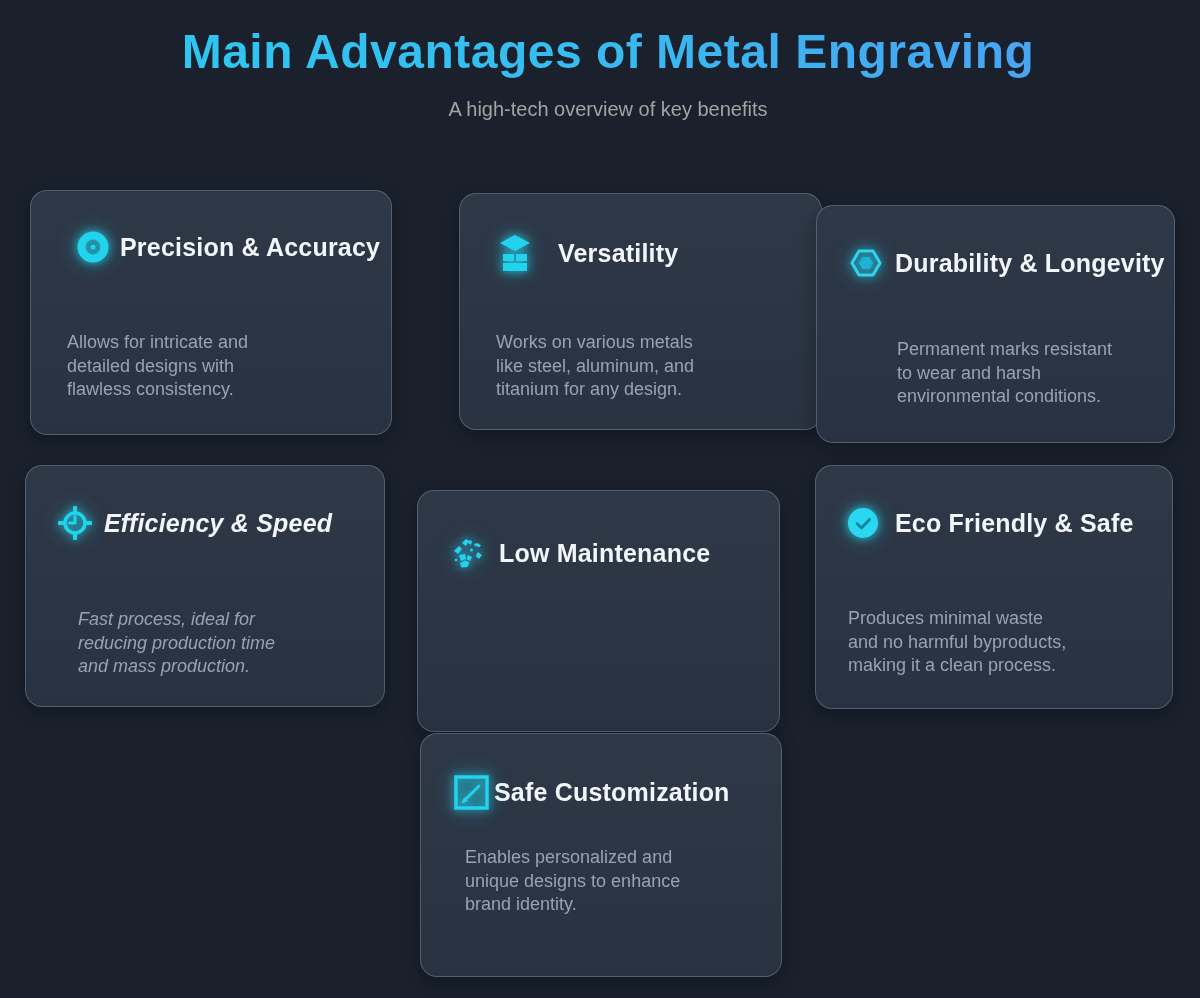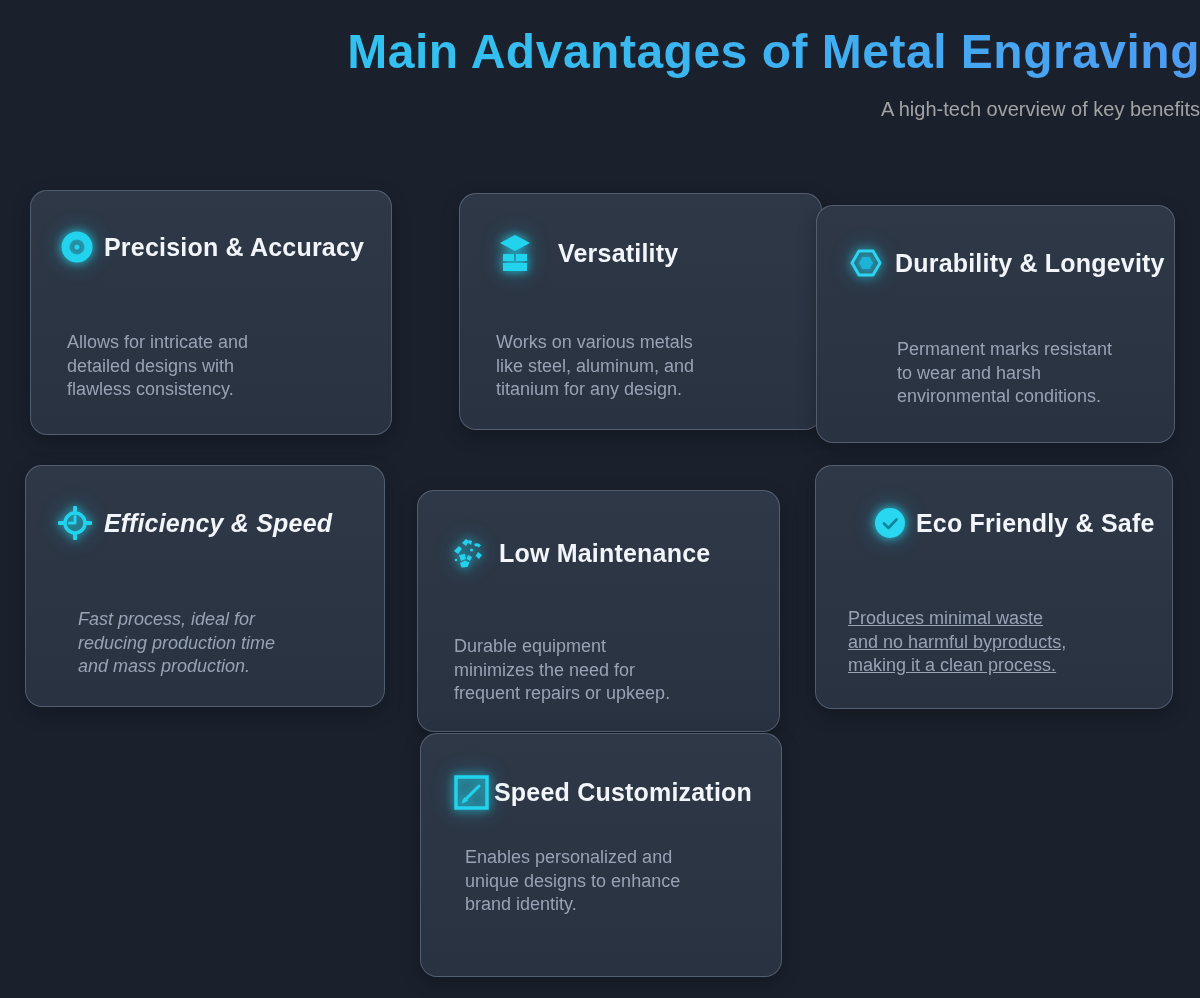--- a/index.html
+++ b/index.html
@@ -6,21 +6,21 @@
   body{
     width:1200px;height:998px;
     background:#1a212d;
     position:relative;
     overflow:hidden;
     font-family:"Liberation Sans",sans-serif;
   }
   .stage{position:absolute;inset:0;}
 
   
-  .header{position:absolute;top:0;left:0;right:0;text-align:right;padding-left:16px;}
+  .header{position:absolute;top:0;left:0;right:0;text-align:center;padding-left:16px;}
   .page-title{
     margin:24px 0 0;
     font-size:48px;font-weight:700;letter-spacing:.5px;
     line-height:1.15;
     background:linear-gradient(90deg,#2dc9f0 0%,#36bdf0 45%,#4e9cf2 100%);
     -webkit-background-clip:text;background-clip:text;
     color:transparent;
   }
   .page-subtitle{
     margin:19px 0 0;
@@ -41,24 +41,24 @@
   .c3{left:816px;top:205px;width:357px;height:236px;}
   .c4{left:25px; top:465px;width:358px;height:240px;font-style:italic;}
   .c5{left:417px;top:490px;width:361px;height:240px;}
   .c6{left:815px;top:465px;width:356px;height:242px;}
   .c7{left:420px;top:733px;width:360px;height:242px;}
 
   .card-header{
     position:absolute;top:40px;left:32px;
     display:flex;align-items:center;gap:12px;
   }
-  .c1 .card-header{left:30px;gap:11px;}
+  .c1 .card-header{left:46px;gap:11px;}
   .c2 .card-header{left:38px;gap:26px;}
   .c5 .card-header{left:33px;top:45px;}
-  .c6 .card-header{left:30px;gap:9px;margin-left:27px;}
+  .c6 .card-header{left:30px;gap:15px;}
   .c7 .card-header{gap:4px;}
 
   .icon{display:flex;align-items:center;justify-content:center;}
   .icon svg{filter:drop-shadow(0 0 5px rgba(34,211,238,.85)) drop-shadow(0 0 10px rgba(34,211,238,.35));}
 
   .card-title{
     margin:0;
     font-size:25px;font-weight:700;letter-spacing:.2px;
     color:#f2f5f9;white-space:nowrap;
   }
@@ -66,21 +66,21 @@
   .card-desc{
     position:absolute;left:36px;top:140px;margin:0;
     font-size:18px;line-height:23.5px;
     color:#97a3b5;
     white-space:pre-line;
   }
   .c2 .card-desc{top:137px;}
   .c3 .card-desc{top:132px;margin-left:44px;}
   .c4 .card-desc{top:142px;margin-left:16px;}
   .c5 .card-desc{top:144px;}
-  .c6 .card-desc{top:141px;left:32px;text-decoration:underline;}
+  .c6 .card-desc{top:141px;left:32px;}
   .c7 .card-desc{top:112px;left:44px;}
 </style>
 </head>
 <body>
 
 <div class="stage">
 
   <div class="header">
     <h1 class="page-title">Main Advantages of Metal Engraving</h1>
     <p class="page-subtitle">A high-tech overview of key benefits</p>
@@ -163,23 +163,20 @@
           <path d="M27 16 l4 3 l-3 4 l-3.4 -3 z"></path>
           <path d="M8 19 l6 -1 l1 5 l-5 2 z"></path>
           <path d="M17 19 l4 2 l-2 4 l-3.4 -2 z"></path>
           <path d="M9 27 l5 -2.5 l4.5 2 l-2 4.5 l-6 .5 z"></path>
           <circle cx="20.5" cy="14" r="1.6"></circle>
           <circle cx="5" cy="24" r="1.3"></circle>
         </svg>
       </span>
       <h2 class="card-title">Low Maintenance</h2>
     </div>
-    <p class="card-desc">Durable equipment
-minimizes the need for
-frequent repairs or upkeep.</p>
   </section>
 
   <section class="card c6">
     <div class="card-header">
       <span class="icon">
         <svg width="34" height="34" viewBox="0 0 34 34">
           <circle cx="17" cy="17" r="15" fill="#29d8f0"></circle>
           <path d="M11 17.5 l4.5 4.5 l8 -8.5" fill="none" stroke="#0f84a0" stroke-width="2.6" stroke-linecap="round" stroke-linejoin="round"></path>
         </svg>
       </span>
@@ -192,20 +189,20 @@
 
   <section class="card c7">
     <div class="card-header">
       <span class="icon">
         <svg width="37" height="37" viewBox="0 0 37 37">
           <rect x="3" y="3" width="31" height="31" fill="rgba(34,211,238,0.14)" stroke="#22d3ee" stroke-width="3.5"></rect>
           <path d="M11 27 L26 12" fill="none" stroke="#22d3ee" stroke-width="3" stroke-linecap="round"></path>
           <path d="M8.5 29.5 l2.7 -6.5 l4 4 z" fill="#22d3ee"></path>
         </svg>
       </span>
-      <h2 class="card-title">Speed Customization</h2>
+      <h2 class="card-title">Safe Customization</h2>
     </div>
     <p class="card-desc">Enables personalized and
 unique designs to enhance
 brand identity.</p>
   </section>
 
 </div>
 
 </body></html>

